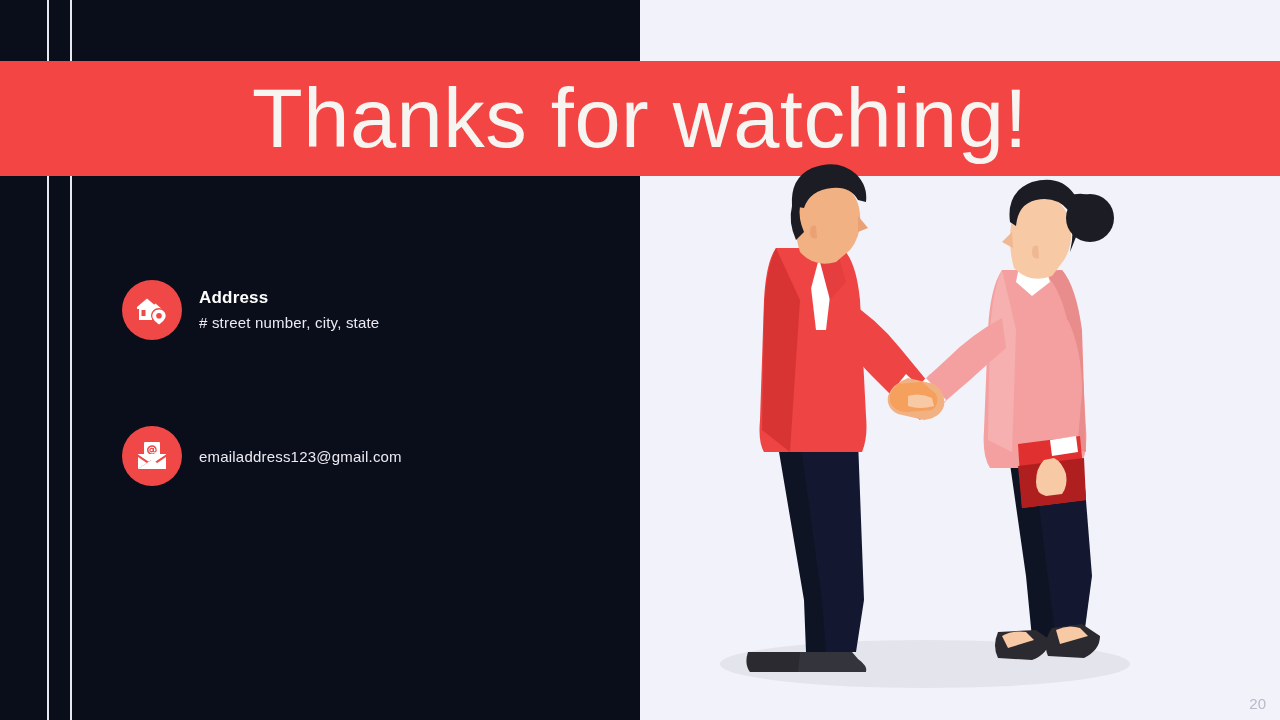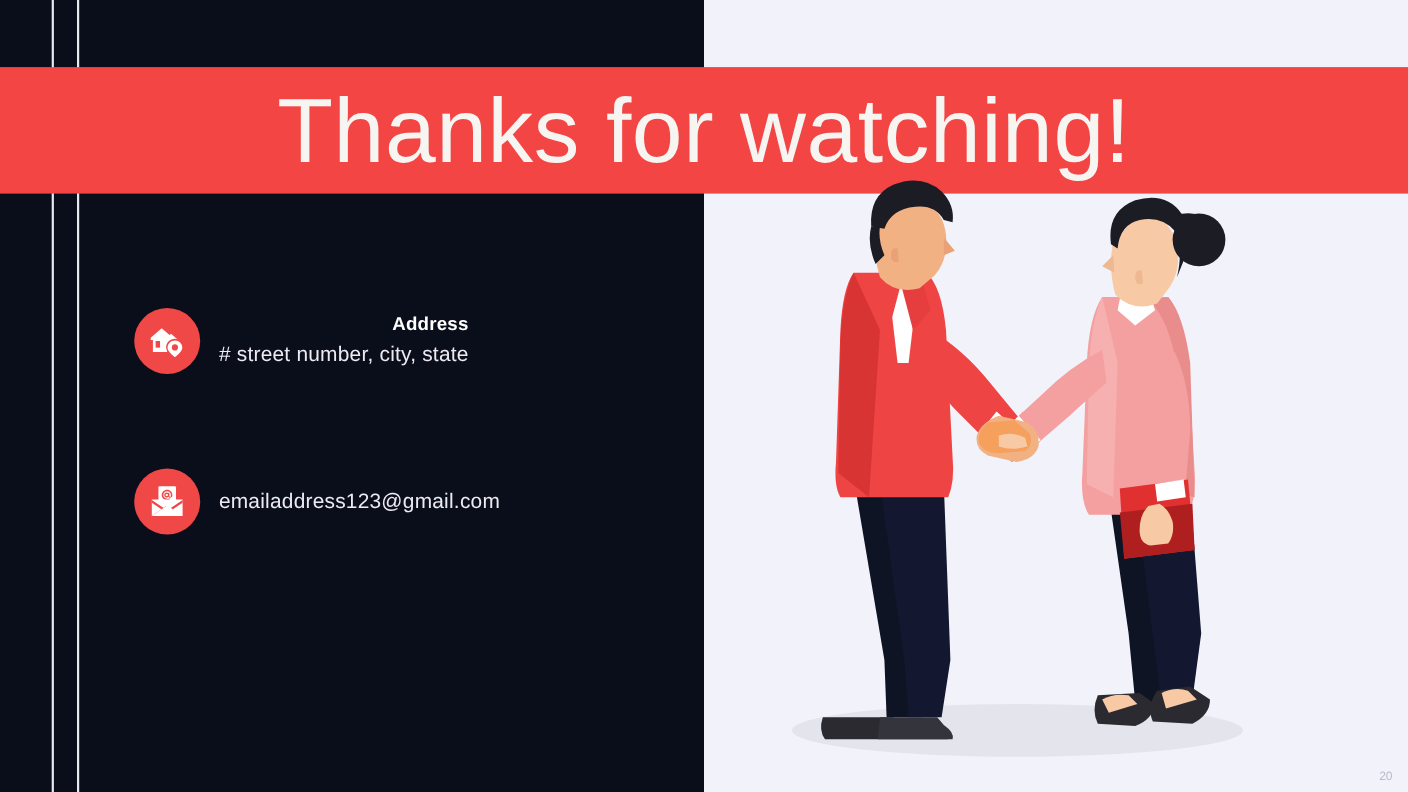--- a/index.html
+++ b/index.html
@@ -79,21 +79,20 @@
     left: 122px;
     top: 274px;
     width: 480px;
   }
   .contact-item {
     position: relative;
     height: 72px;
     margin-bottom: 74px;
     display: flex;
     align-items: center;
-    text-align: right;
   }
   .contact-item:last-child { margin-bottom: 0; }
 
   .icon-circle {
     width: 60px;
     height: 60px;
     min-width: 60px;
     border-radius: 50%;
     background: #f04747;
     display: flex;
@@ -110,21 +109,21 @@
   }
   .contact-title {
     color: #ffffff;
     font-size: 17px;
     font-weight: bold;
     letter-spacing: 0.2px;
     line-height: 1.35;
   }
   .contact-value {
     color: #eceaf2;
-    font-size: 19px;
+    font-size: 15px;
     font-weight: 400;
     letter-spacing: 0.2px;
     line-height: 1.45;
     margin-top: 2px;
   }
 
   
   .illustration {
     position: absolute;
     left: 640px;
@@ -132,21 +131,21 @@
     width: 640px;
     height: 720px;
   }
 
   
   .page-number {
     position: absolute;
     right: 14px;
     bottom: 8px;
     color: #b9b9c9;
-    font-size: 11px;
+    font-size: 15px;
     font-weight: 400;
   }
 </style>
 </head>
 <body>
 
 <div class="slide">
 
   <div class="dark-panel"></div>
   <div class="light-panel"></div>

